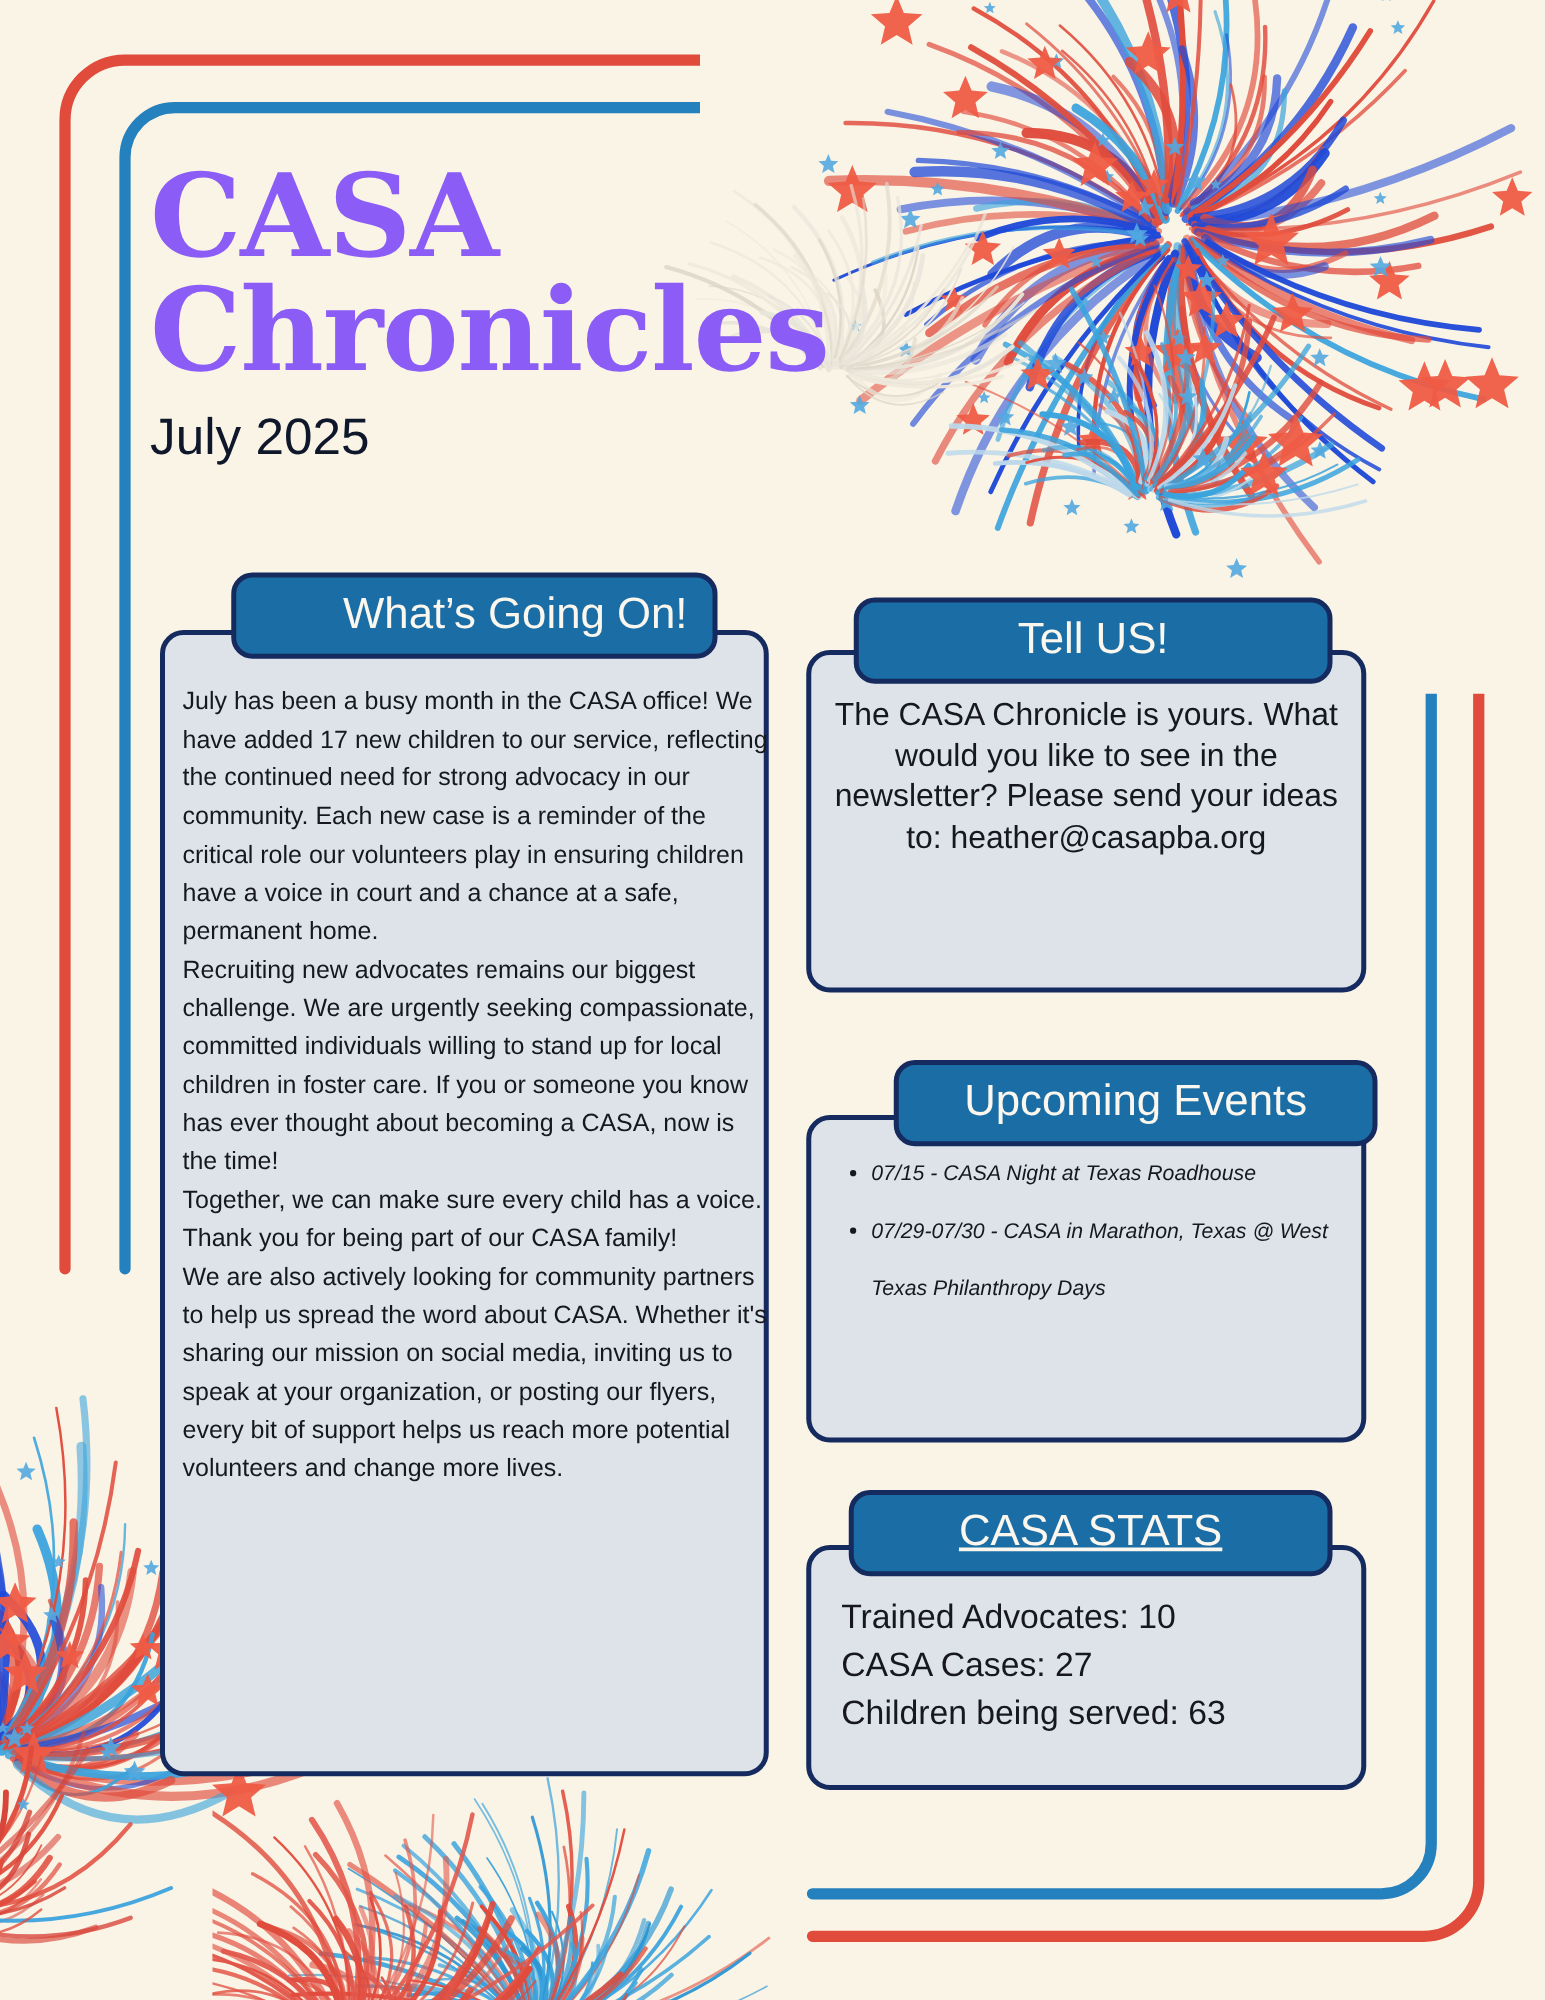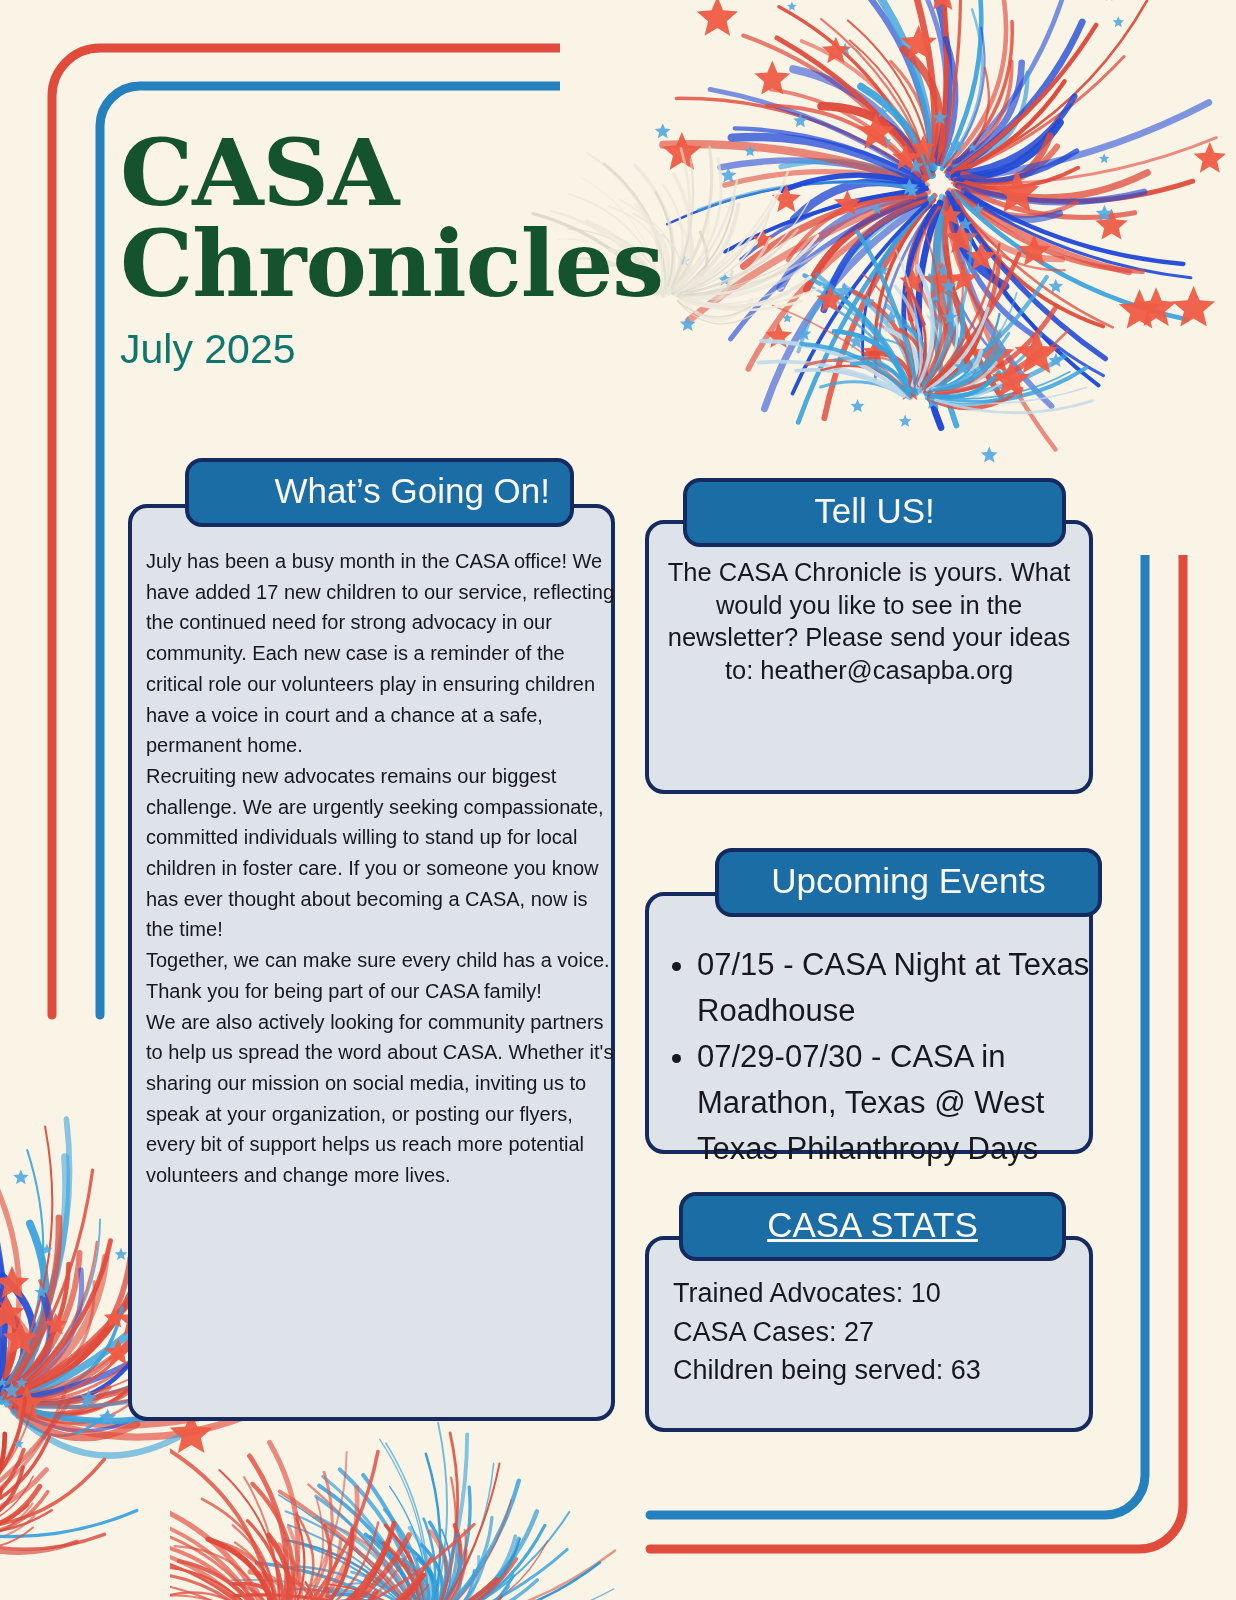--- a/index.html
+++ b/index.html
@@ -16,28 +16,28 @@
   .fw svg{display:block;}
 
   
   .frame{position:absolute;pointer-events:none;}
   .frame svg{display:block;}
 
   
   .masthead{position:absolute;left:120px;top:128px;width:620px;}
   .title{
     font-family:"DejaVu Serif", serif;
-    color:#14532d;
+    color:#8b5cf6;
     font-size:92px;line-height:0.99;
     font-weight:700;letter-spacing:-1px;
   }
   .title .l2{display:block;}
   .issue-date{
     margin-top:16px;
-    font-size:41px;color:#0f766e;
+    font-size:41px;color:#0f172a;
     font-family:"Liberation Sans", sans-serif;
   }
 
   
   .card{position:absolute;}
   .card-badge{
     position:absolute;z-index:3;
     background:#1b6ea5;
     border:4px solid #152a5e;
     border-radius:17px;
@@ -78,22 +78,22 @@
     left:10px;top:78px;width:428px;
     text-align:center;font-size:25.5px;line-height:32.5px;
   }
   #card-tell-us .lead{font-weight:bold;font-size:25px;margin:0 0 2px;}
   #card-tell-us .body-txt{margin:0;}
 
   
   #card-events .card-badge{left:34px;top:0;width:387px;margin-left:36px;}
   #card-events .card-body{left:0;top:44px;width:448px;height:262px;}
   #card-events .card-content{
-    left:6px;top:94px;width:440px;
-    font-size:31px;line-height:46px;
+    left:6px;top:68px;width:440px;
+    font-size:17px;line-height:46px;font-style:italic;
   }
   #card-events ul{margin:0;padding-left:46px;}
   #card-events li{margin:0;}
 
   
   #card-stats .card-badge{left:34px;top:0;width:387px;text-decoration:underline;}
   #card-stats .card-body{left:0;top:44px;width:448px;height:196px;}
   #card-stats .card-content{
     left:28px;top:82px;width:420px;
     font-size:27px;line-height:38.5px;

